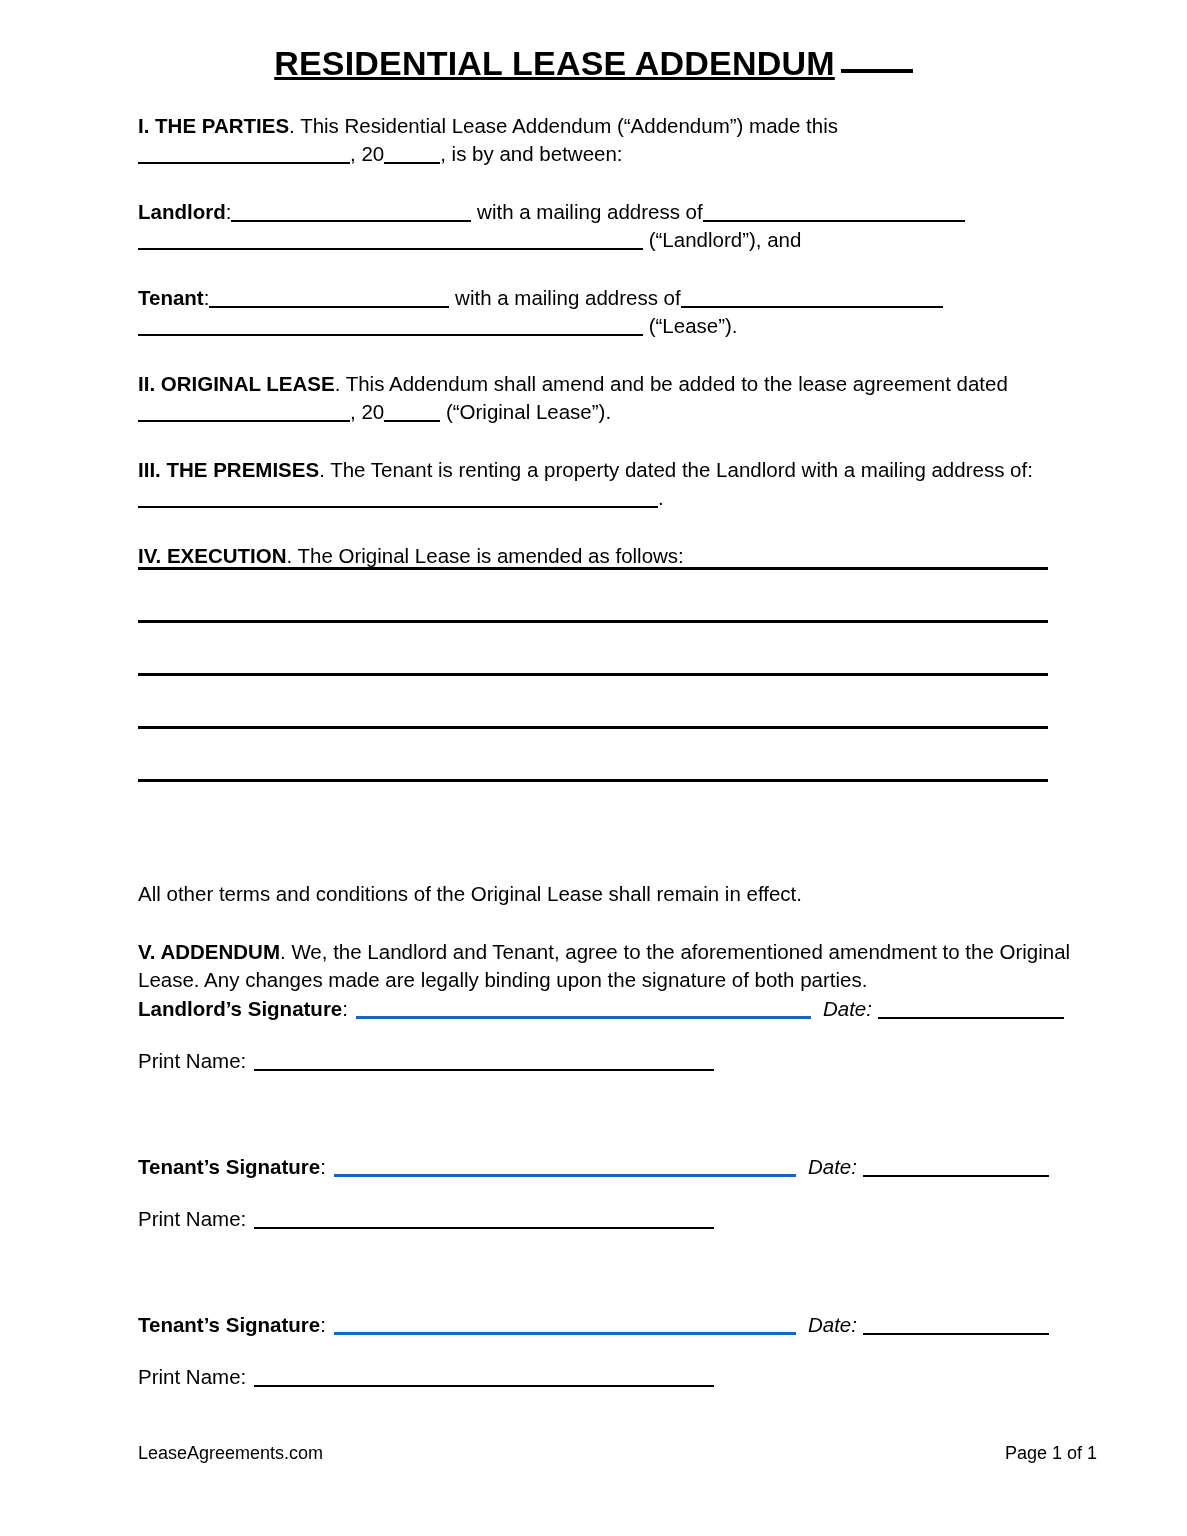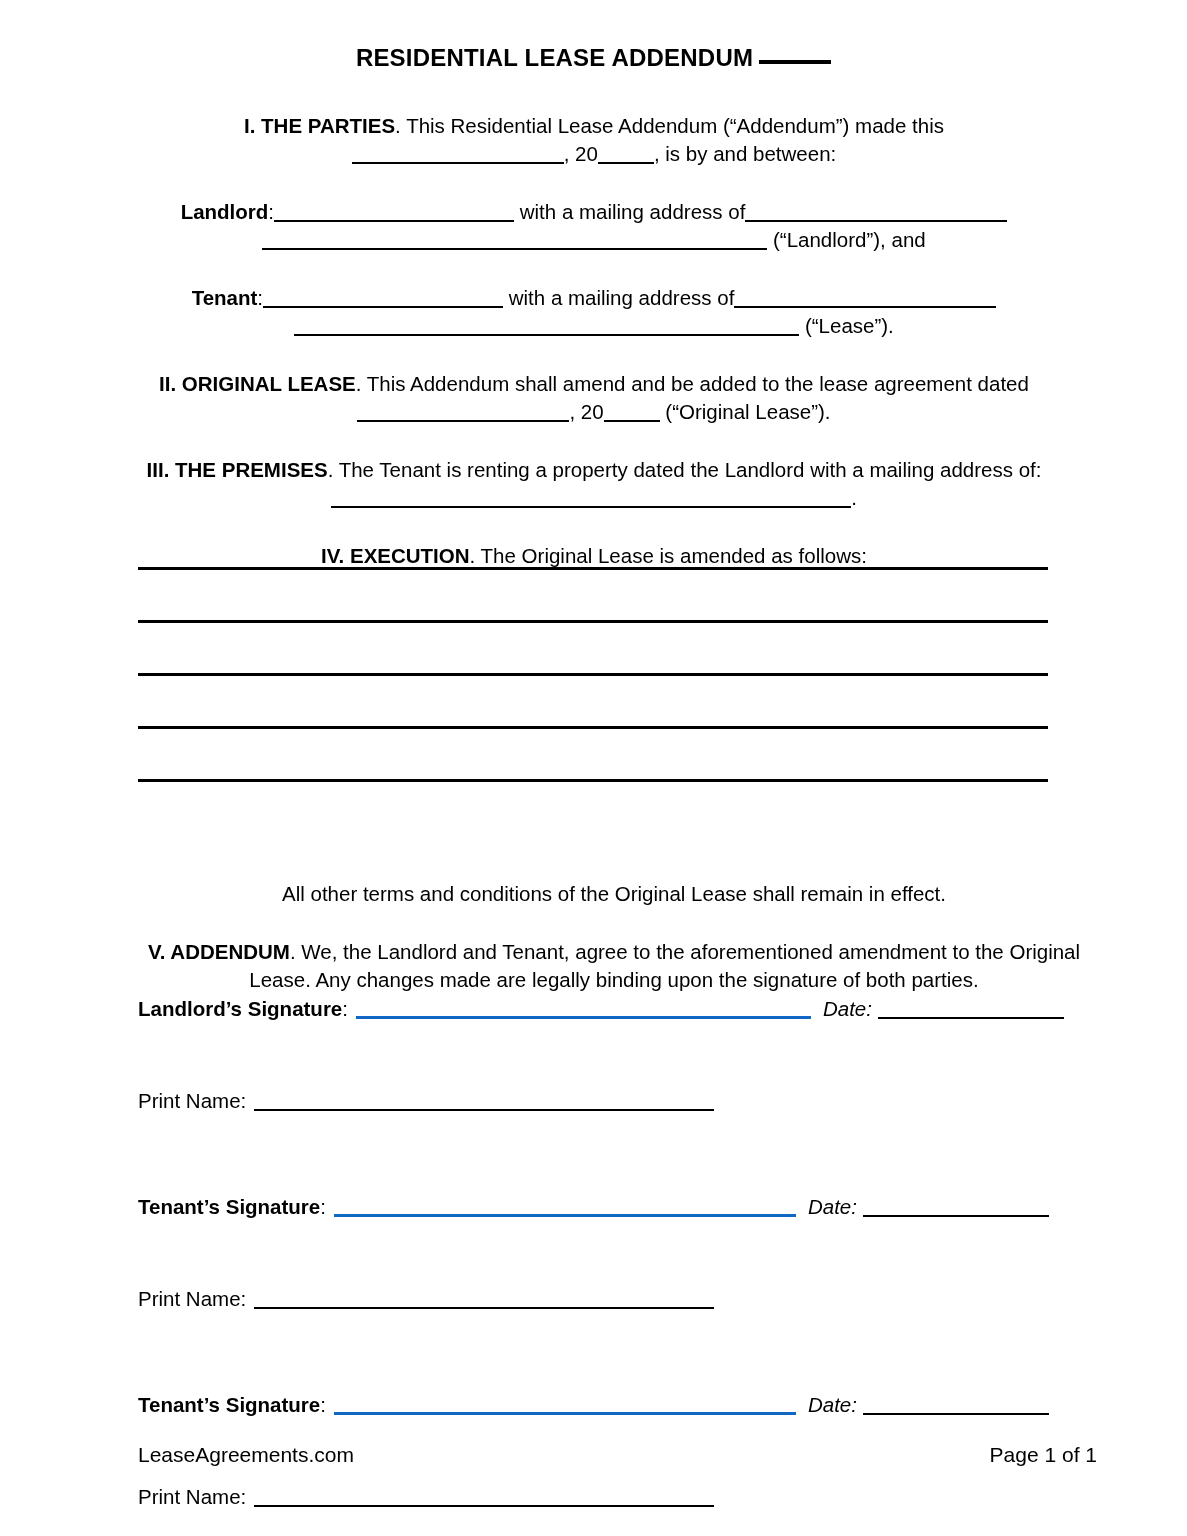--- a/index.html
+++ b/index.html
@@ -18,43 +18,44 @@
     background: #ffffff;
     box-sizing: border-box;
     overflow: hidden;
   }
   .doc-title {
     position: absolute;
     top: 44px;
     left: 0;
     width: 1187px;
     text-align: center;
-    font-size: 24px;
+    font-size: 34px;
     font-weight: bold;
     letter-spacing: 0.2px;
     white-space: nowrap;
+    text-decoration: underline;
   }
   .doc-title .title-blank {
     display: inline-block;
     width: 72px;
     border-bottom: 4px solid #000;
     vertical-align: 2px;
     margin-left: 6px;
   }
   .body-area {
     position: absolute;
     left: 138px;
     top: 112px;
     width: 912px;
   }
   p.para {
     margin: 0 0 0 0;
     font-size: 20.5px;
     line-height: 28px;
-    text-align: center;
+    text-align: left;
   }
   .gap-lg { height: 30px; }
   b, strong { font-weight: bold; }
   .ul {
     display: inline-block;
     border-bottom: 2px solid #000;
     vertical-align: -3px;
   }
   .ul-date  { width: 212px; }
   .ul-yr    { width: 56px; }
@@ -114,40 +115,39 @@
     width: 186px;
     border-bottom: 2px solid #000;
     vertical-align: -3px;
     margin-left: 6px;
   }
   .print-row {
     position: relative;
     height: 28px;
     font-size: 20.5px;
     white-space: nowrap;
-    margin-top: 40px;
   }
   .print-line {
     display: inline-block;
     width: 460px;
     border-bottom: 2px solid #000;
     vertical-align: -3px;
     margin-left: 8px;
   }
   .sig-gap { height: 78px; }
   .sig-gap2 { height: 24px; }
 
   .footer {
     position: absolute;
     left: 138px;
     right: 90px;
     top: 1443px;
     display: flex;
     justify-content: space-between;
-    font-size: 21px;
+    font-size: 18px;
     gap: 12px;
   }
 </style>
 </head>
 <body>
 
 <div class="page">
 
   <div class="doc-title">
     <span>RESIDENTIAL LEASE ADDENDUM</span><span class="title-blank"></span>

